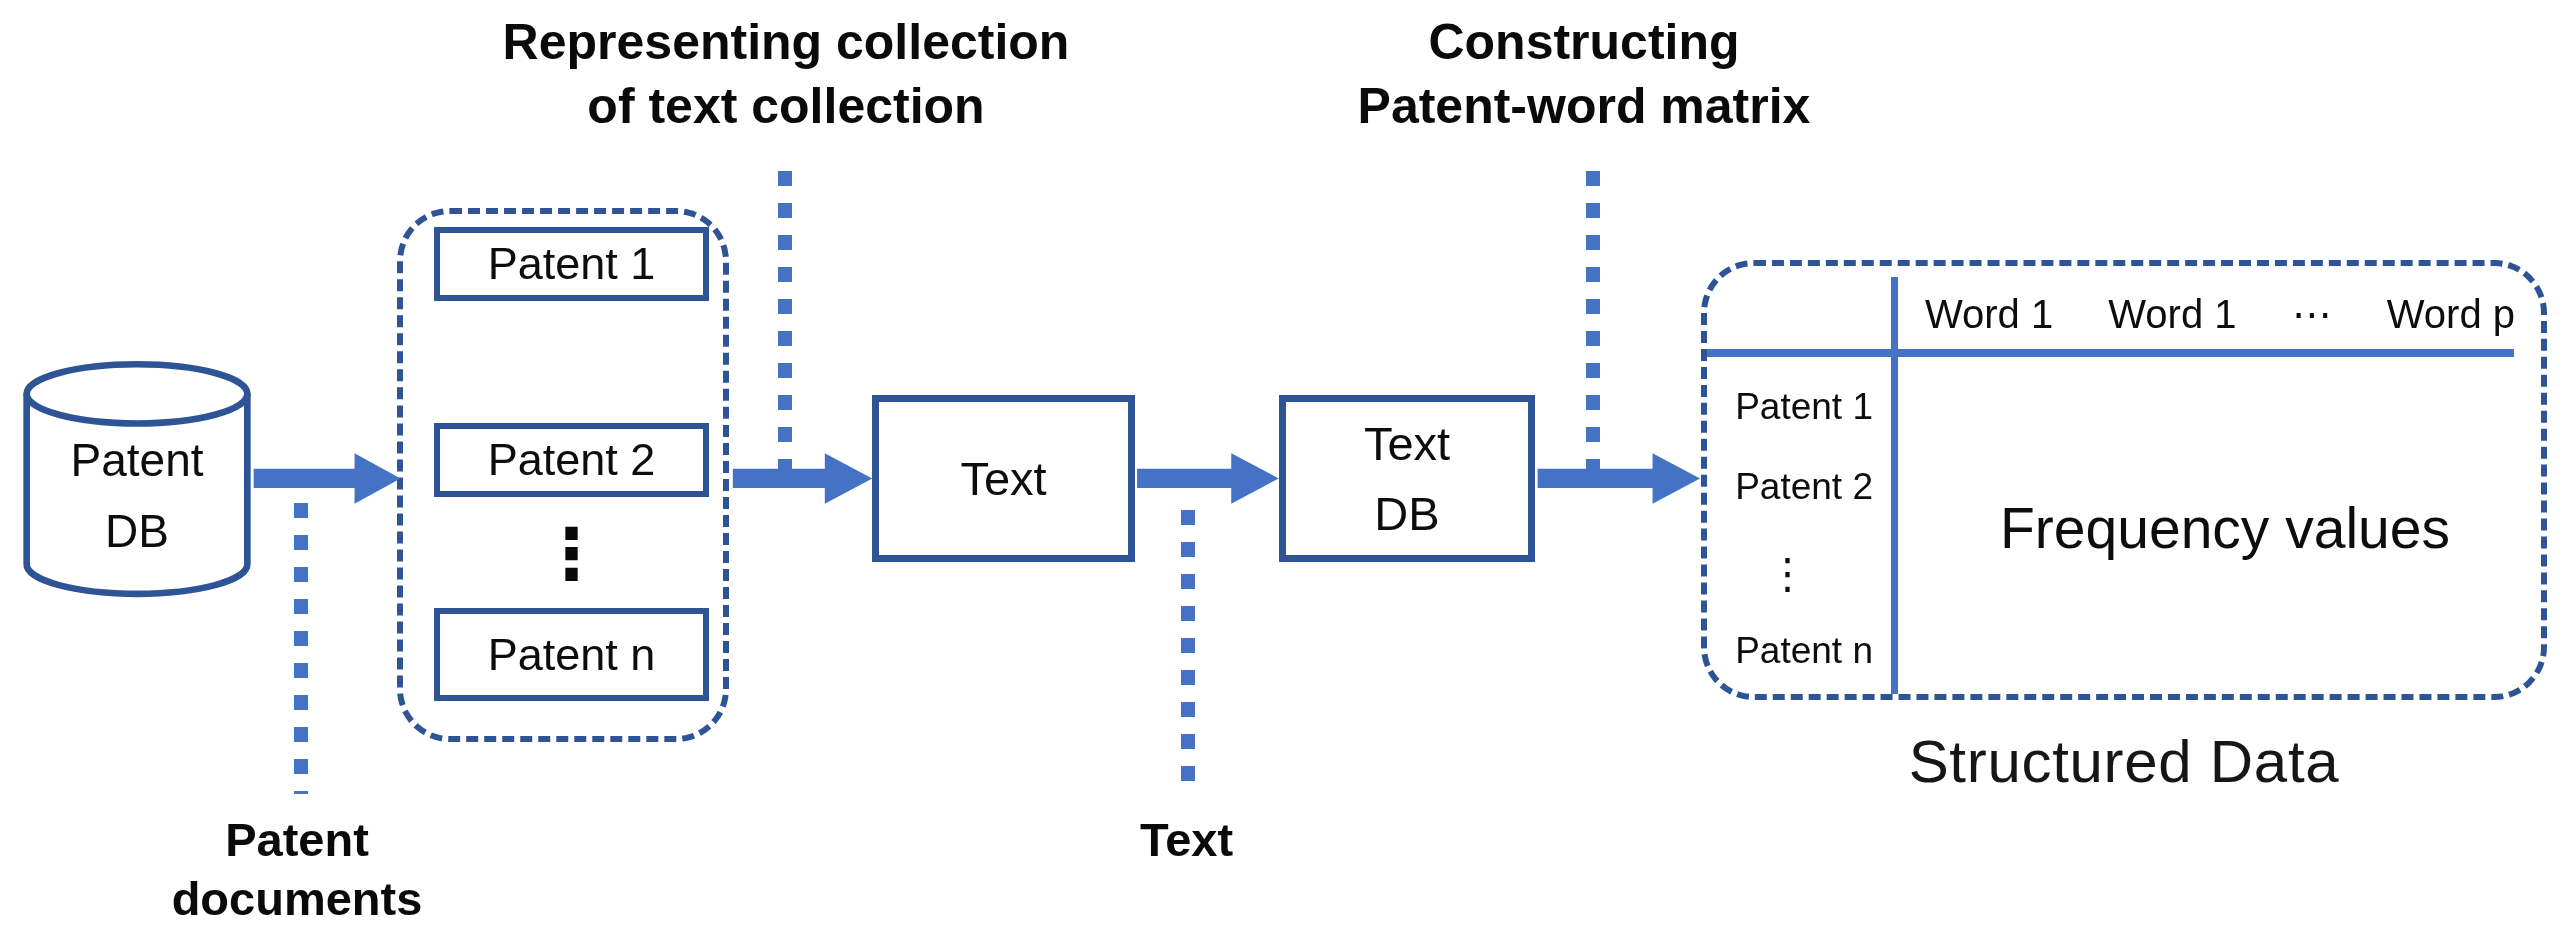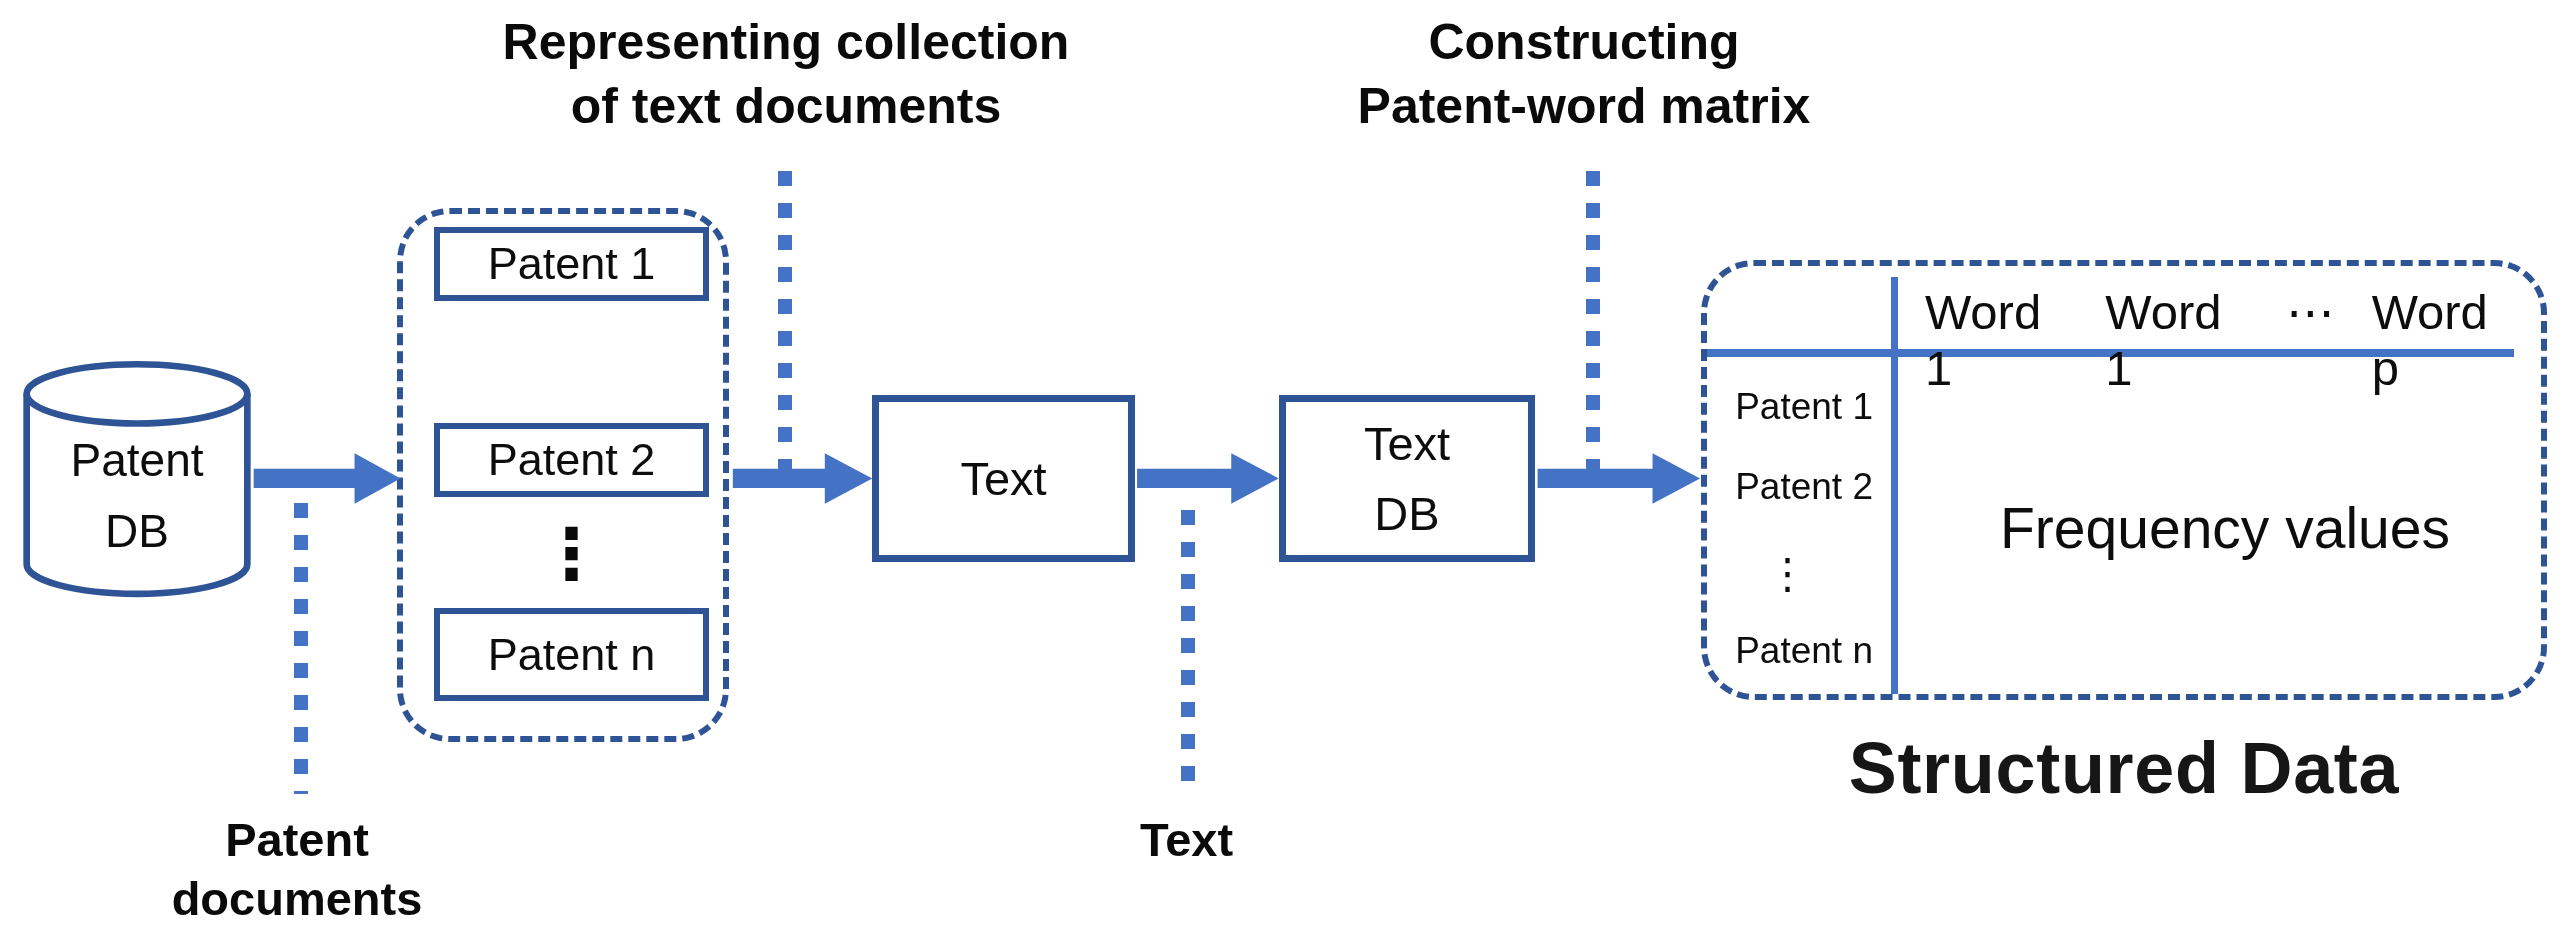--- a/index.html
+++ b/index.html
@@ -37,34 +37,34 @@
     box-sizing:border-box; display:flex; align-items:center; justify-content:center; font-size:45px;
   }
 
   .vdots { display:flex; align-items:center; justify-content:center; font-size:70px; font-weight:bold; color:#0a0a0a; }
 
   
   .mline { background:#4472c4; }
   .mrow { font-size:37px; }
   .mrow.right { text-align:right; }
   .mrow.center { text-align:center; }
-  .mheader { display:flex; justify-content:space-between; align-items:flex-start; font-size:49px;gap:37px; }
+  .mheader { display:flex; justify-content:space-between; align-items:flex-end; font-size:40px;gap:37px; }
   .freq { font-size:57px; text-align:center; }
-  .caption { font-size:72px; font-weight:bold; text-align:center; color:#161616; letter-spacing:0.7px; }
+  .caption { font-size:60px; font-weight:normal; text-align:center; color:#161616; letter-spacing:0.7px; }
 
   .cyl-text { text-align:center; font-size:46px; line-height:71px; }
 </style>
 </head>
 <body>
 
 <div id="canvas">
 
   <div class="abs blabel" style="left:341px; top:10.4px; width:890px;">
     <div>Representing collection</div>
-    <div>of text documents</div>
+    <div>of text collection</div>
   </div>
   <div class="abs blabel" style="left:1213px; top:10.4px; width:742px;">
     <div>Constructing</div>
     <div>Patent-word matrix</div>
   </div>
 
   <div class="abs connector" style="left:778px; top:171px; height:308px;"></div>
   <div class="abs connector" style="left:1586px; top:171px; height:303px;"></div>
   <div class="abs connector" style="left:294px; top:503px; height:291px;"></div>
   <div class="abs connector" style="left:1181px; top:510px; height:283px;"></div>

